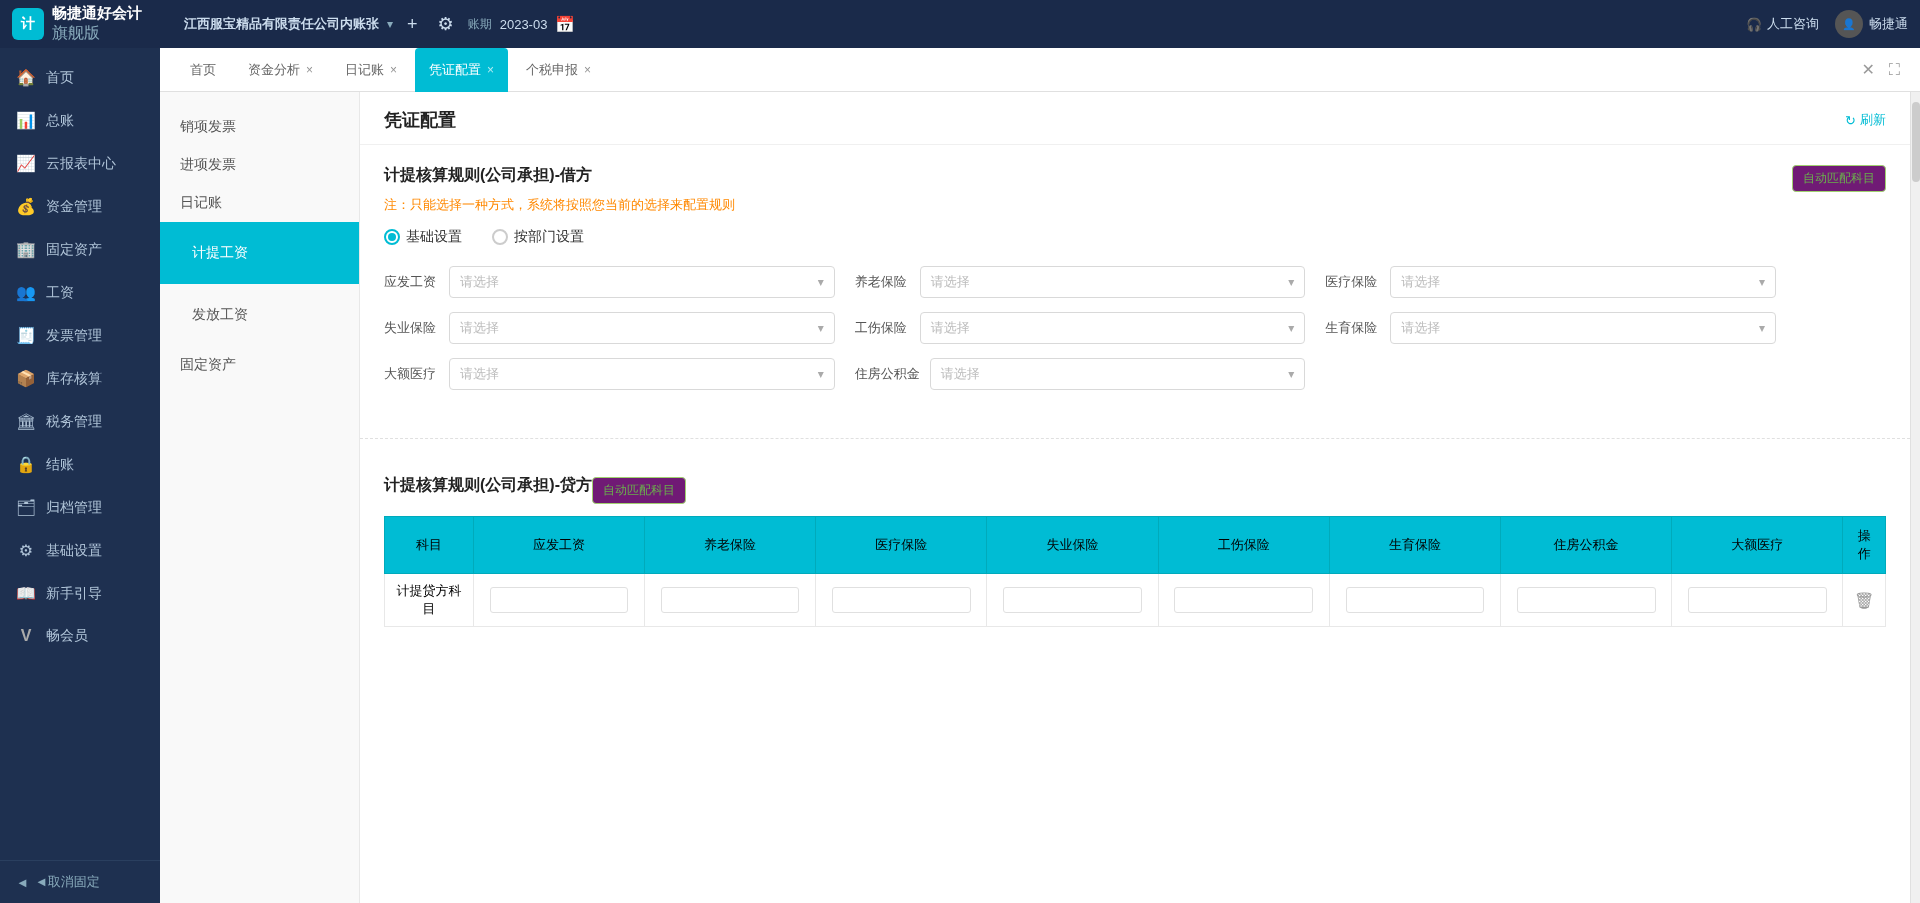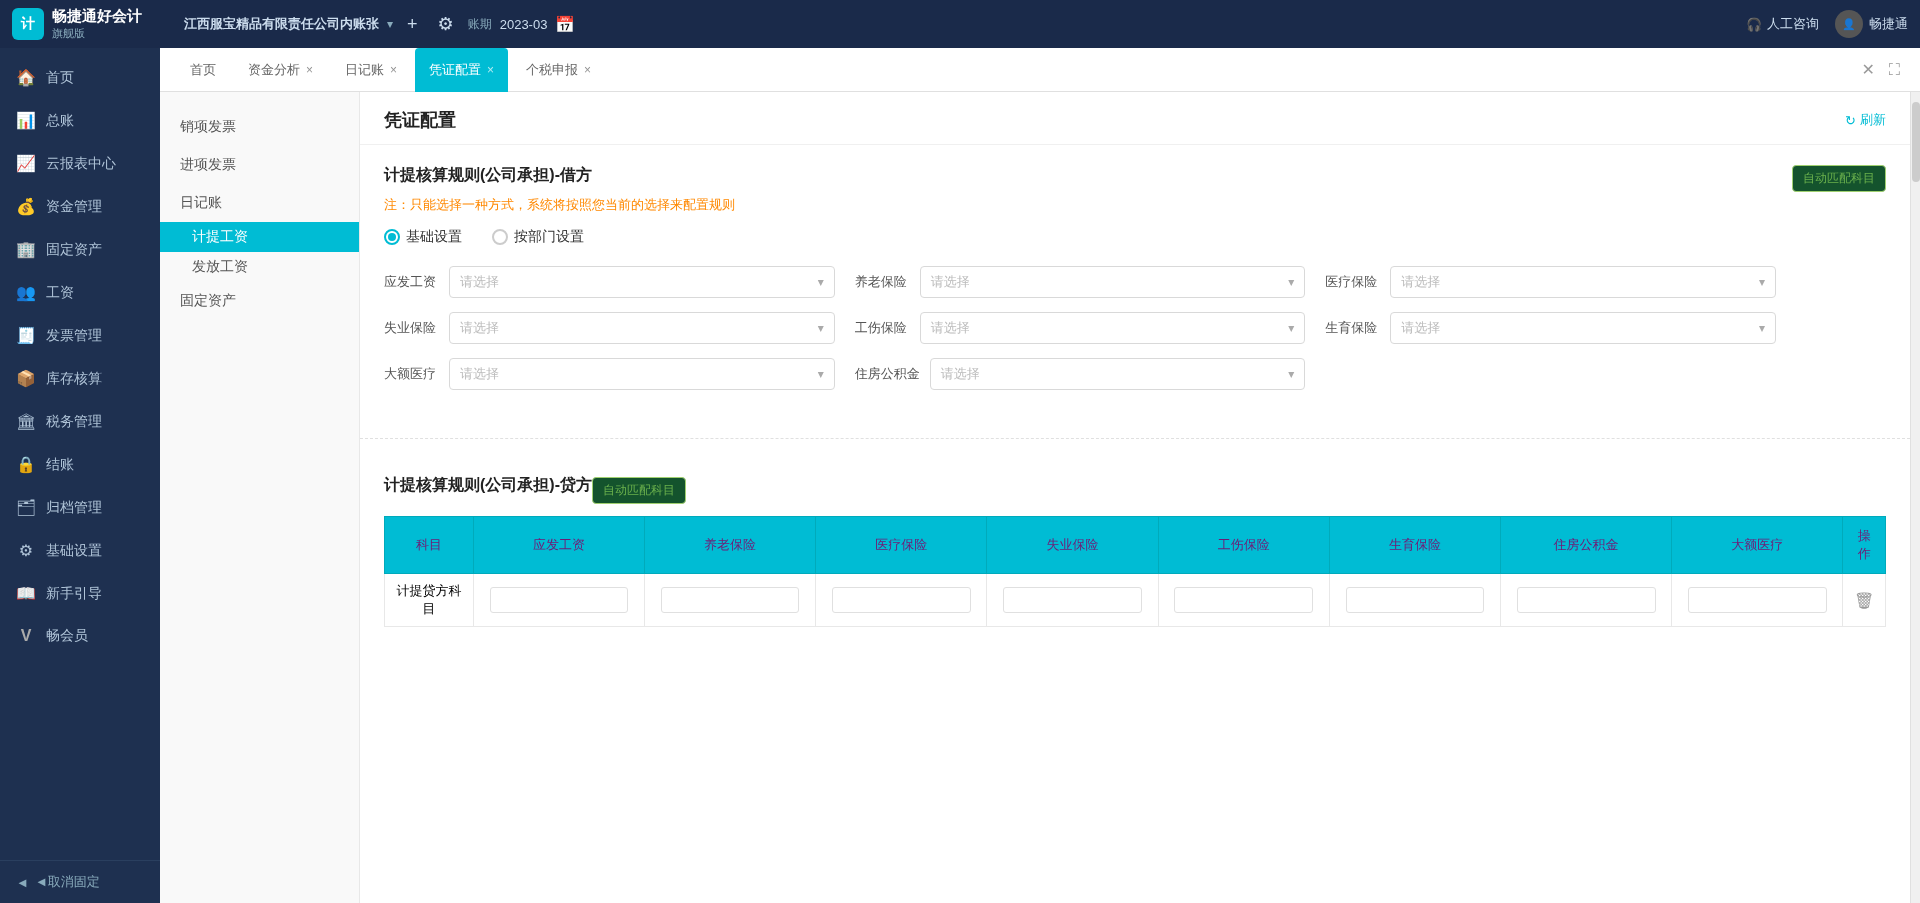--- a/index.html
+++ b/index.html
@@ -21,21 +21,21 @@
       width: 160px;
     }
     .logo-icon {
       width: 32px; height: 32px;
       background: #00bcd4;
       border-radius: 6px;
       display: flex; align-items: center; justify-content: center;
       color: white; font-size: 14px; font-weight: bold;
     }
     .logo-text { color: white; font-size: 15px; font-weight: bold; }
-    .logo-sub { color: #8ab; font-size: 11px; }
+    .logo-sub { color: #8ab; font-size: 16px; }
     .top-center {
       display: flex; align-items: center; gap: 8px; flex: 1;
       padding-left: 12px;
     }
     .company-name { color: #cde; font-size: 13px; font-weight: bold; }
     .dropdown-btn {
       color: #8ab; cursor: pointer; font-size: 12px;
     }
     .top-btn {
       color: #cde; background: none; border: none; cursor: pointer;
@@ -133,21 +133,21 @@
       position: relative;
     }
     .nav-group {
       padding: 10px 20px;
       font-size: 14px;
       color: #555;
       cursor: pointer;
       display: flex; align-items: center; justify-content: space-between;
     }
     .nav-sub {
-      padding: 6px 32px;
+      padding: 22px 32px;
       font-size: 14px;
       color: #555;
       cursor: pointer;
     }
     .nav-sub.active { background: #00bcd4; color: white; }
 
     
     .main-content {
       flex: 1;
       overflow-y: auto;
@@ -227,38 +227,38 @@
       color: #999;
       display: flex; align-items: center; justify-content: space-between;
       cursor: pointer;
       background: #fff;
     }
     .field-select .arrow { color: #aaa; font-size: 12px; }
 
     .auto-match-btn {
       border: 1px solid #a0d070;
       color: #6ab04c;
-      background: #14532d;
+      background: #701a75;
       border-radius: 4px;
       padding: 4px 10px;
       font-size: 12px;
       cursor: pointer;
       white-space: nowrap;
     }
 
     
     .table-wrapper { margin-top: 4px; }
     .data-table {
       width: 100%;
       border-collapse: collapse;
       font-size: 13px;
     }
     .data-table thead tr {
       background: #00bcd4;
-      color: #701a75;
+      color: #000000;
     }
     .data-table th {
       padding: 10px 8px;
       text-align: center;
       font-weight: normal;
       border: 1px solid #00aabb;
     }
     .data-table td {
       padding: 8px;
       border: 1px solid #e8e8e8;

